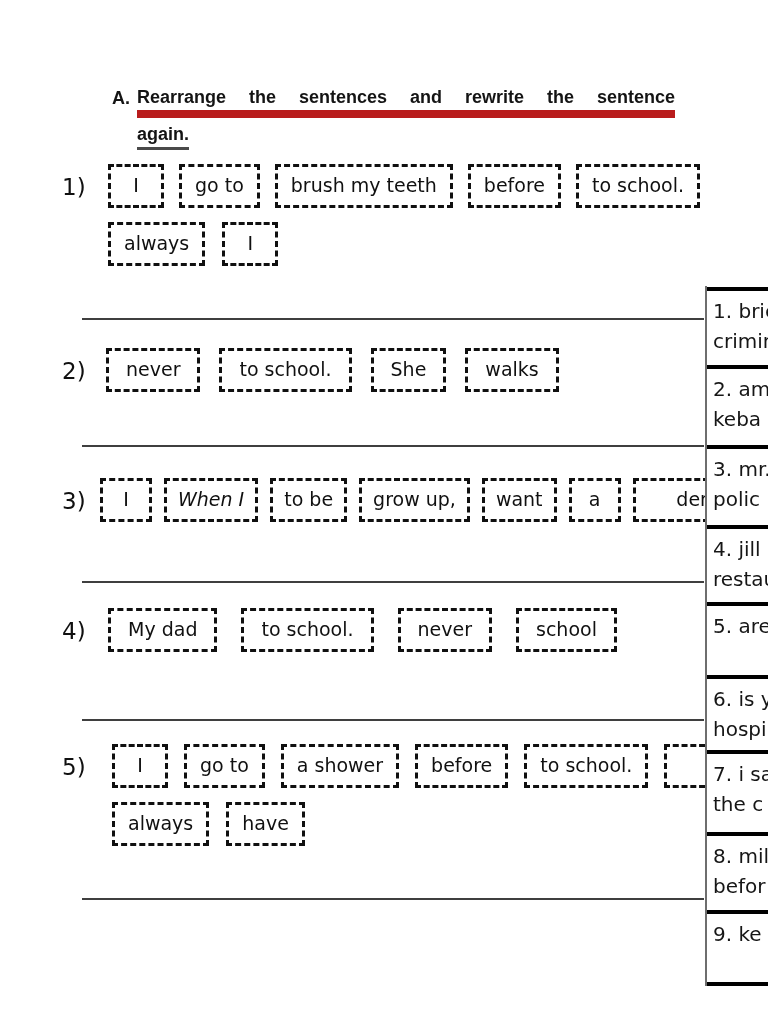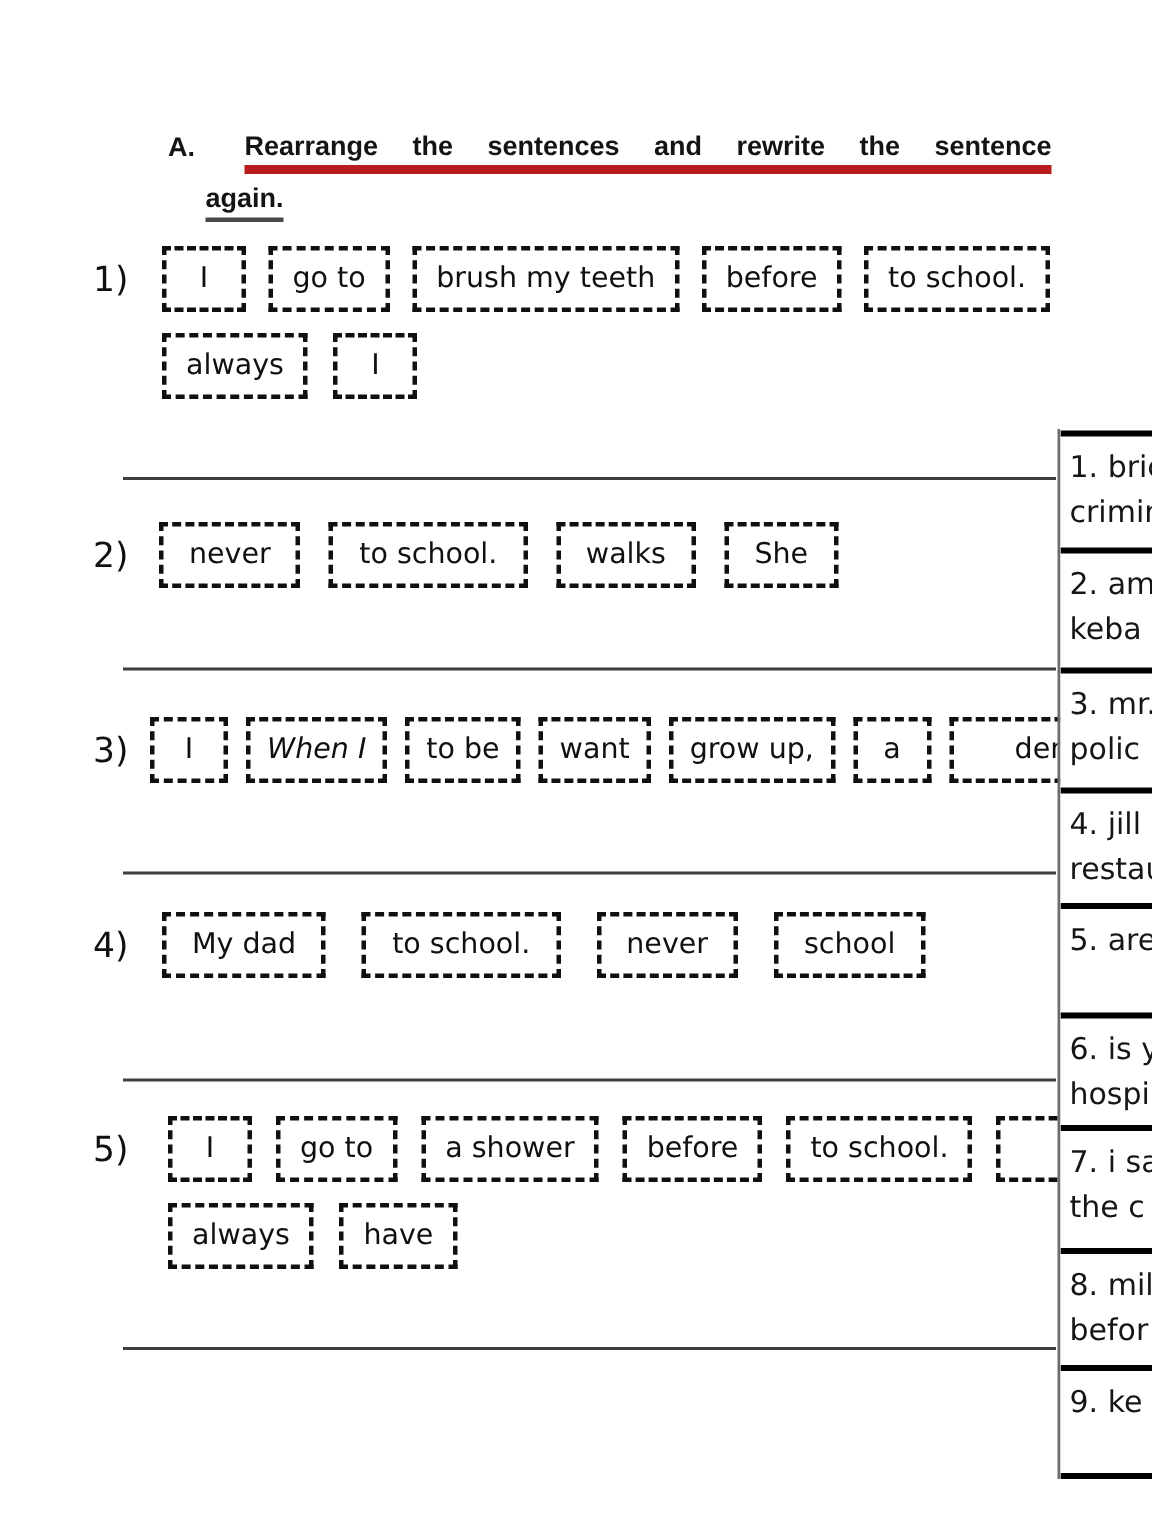--- a/index.html
+++ b/index.html
@@ -7,21 +7,21 @@
        font-family:"DejaVu Sans",sans-serif;color:#141414;}
   #page{position:absolute;left:0;top:0;width:768px;height:1024px;background:#ffffff;}
   #main{position:absolute;left:0;top:0;width:707px;height:1024px;overflow:hidden;background:#ffffff;}
 
   
   #title{position:absolute;left:112px;top:86px;width:566px;display:flex;
          font-family:"Liberation Sans",sans-serif;font-weight:bold;font-size:18px;}
   #title .label{flex:0 0 25px;line-height:24px;}
   #title .lines{flex:1;}
   #title .l1{display:block;width:538px;text-align:justify;text-align-last:justify;
-             line-height:22px;border-bottom:6px solid #b91c1c;padding-bottom:2px;margin-left:26px;}
+             line-height:22px;border-bottom:8px solid #b91c1c;padding-bottom:2px;}
   #title .l2{display:inline-block;margin-top:5px;line-height:22px;border-bottom:3px solid #4a4a4a;padding-bottom:2px;text-align:center;}
 
   
   .item{position:absolute;left:62px;width:645px;}
   .num{position:absolute;left:0;top:10px;font-size:23px;color:#101010;}
   .row{display:flex;flex-wrap:nowrap;margin-bottom:14px;align-items:stretch;}
   .box{flex:0 0 auto;border:3px dashed #101010;padding:7px 13px;font-size:19px;
        line-height:1.25;white-space:nowrap;text-align:center;color:#101010;background:transparent;}
   .narrow{min-width:24px;}
   .cut3{min-width:118px;}
@@ -70,32 +70,32 @@
           <div class="row" style="margin-left: 46px; gap: 17px;">
             <div class="box" style="padding-right: 13px; padding-left: 13px;">always</div>
             <div class="box narrow" style="padding-right: 13px; padding-left: 13px;">I</div>
           </div>
         </div>
         <div class="item" style="top: 348px;">
           <span class="num">2)</span>
           <div class="row" style="margin-left: 44px; gap: 19px;">
             <div class="box" style="padding-right: 17px; padding-left: 17px;">never</div>
             <div class="box" style="padding-right: 17px; padding-left: 17px;">to school.</div>
+            <div class="box" style="padding-right: 17px; padding-left: 17px;">She</div>
             <div class="box" style="padding-right: 17px; padding-left: 17px;">walks</div>
-            <div class="box" style="padding-right: 17px; padding-left: 17px;">She</div>
           </div>
         </div>
         <div class="item" style="top: 478px;">
           <span class="num">3)</span>
           <div class="row" style="margin-left: 38px; gap: 12px;">
             <div class="box narrow" style="padding-right: 11px; padding-left: 11px;">I</div>
             <div class="box" style="padding-right: 11px; padding-left: 11px; font-style: italic;">When I</div>
             <div class="box" style="padding-right: 11px; padding-left: 11px;">to be</div>
+            <div class="box" style="padding-right: 11px; padding-left: 11px;">grow up,</div>
             <div class="box" style="padding-right: 11px; padding-left: 11px;">want</div>
-            <div class="box" style="padding-right: 11px; padding-left: 11px;">grow up,</div>
             <div class="box narrow" style="padding-right: 11px; padding-left: 11px;">a</div>
             <div class="box cut3" style="padding-right: 11px; padding-left: 11px;">dentis</div>
           </div>
         </div>
         <div class="item" style="top: 608px;">
           <span class="num">4)</span>
           <div class="row" style="margin-left: 46px; gap: 24px;">
             <div class="box" style="padding-right: 17px; padding-left: 17px;">My dad</div>
             <div class="box" style="padding-right: 17px; padding-left: 17px;">to school.</div>
             <div class="box" style="padding-right: 17px; padding-left: 17px;">never</div>

